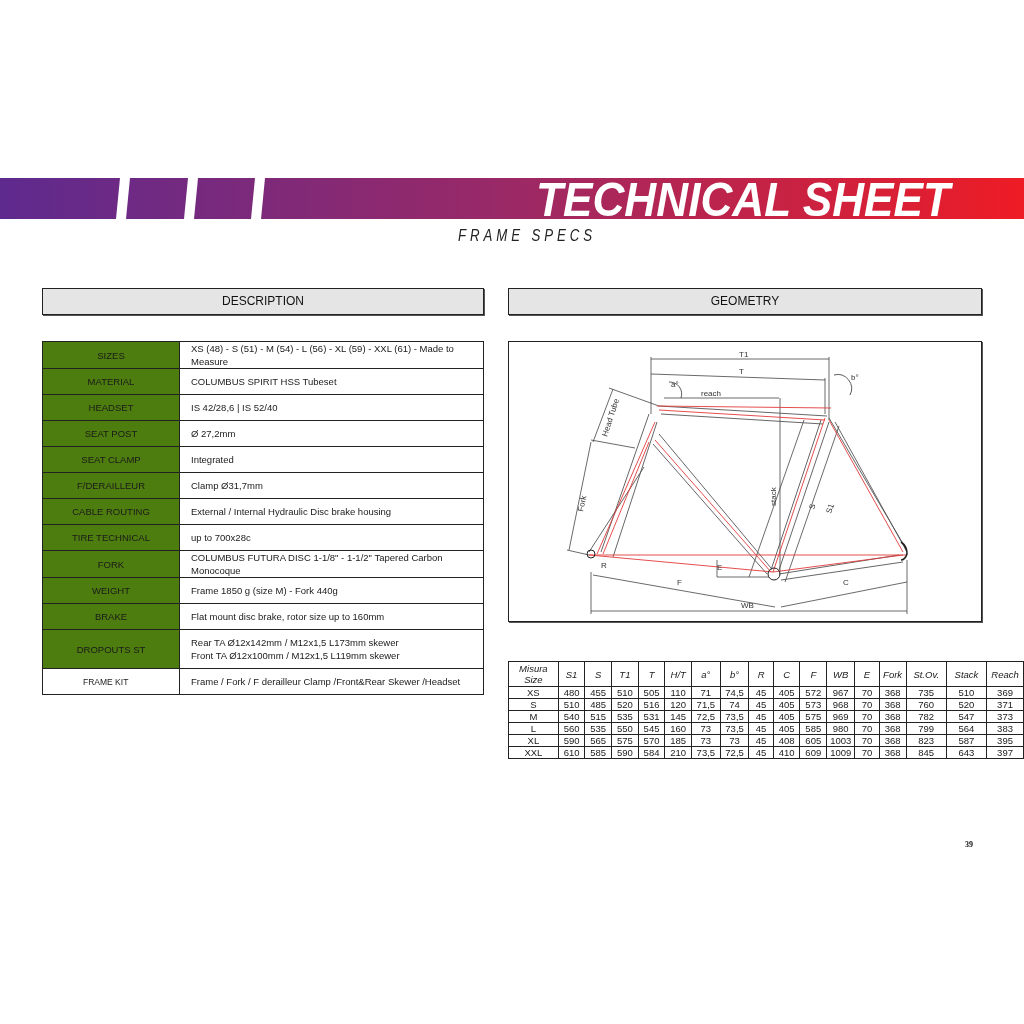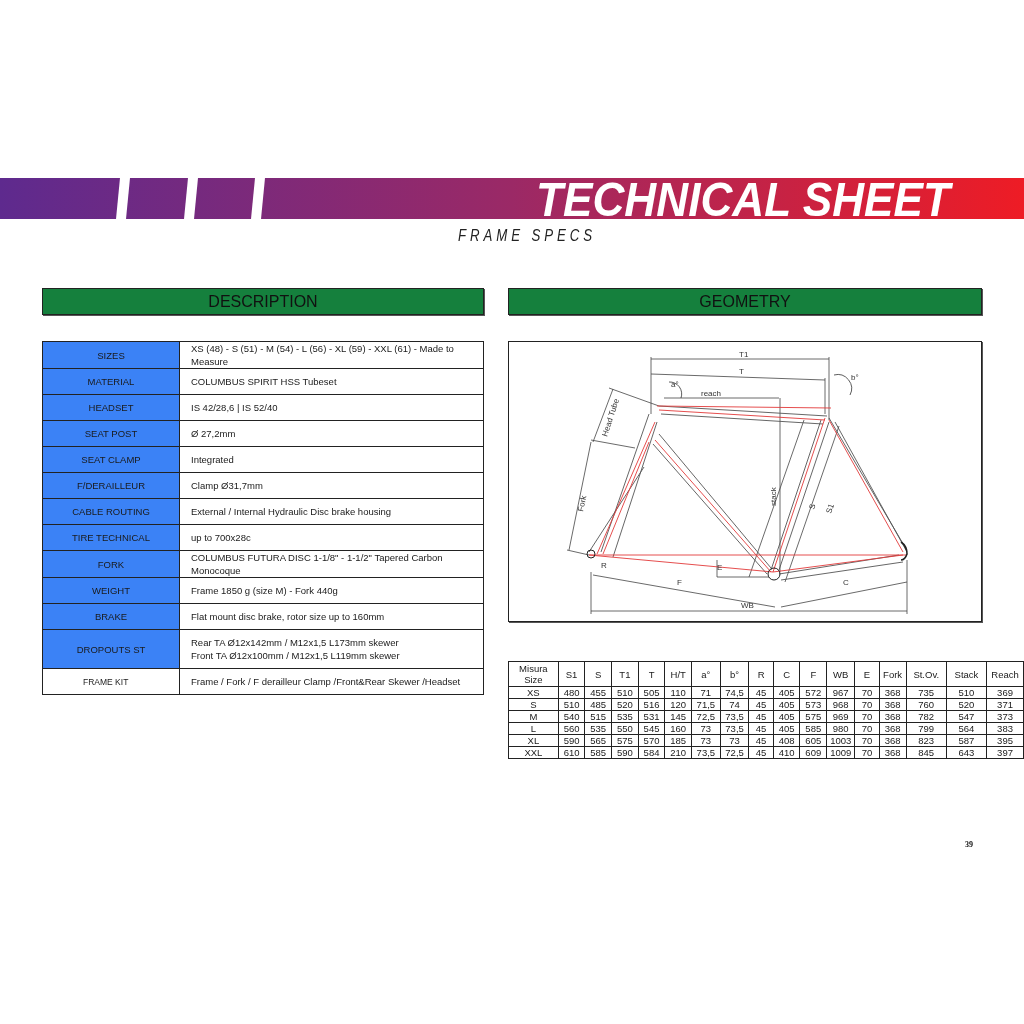--- a/index.html
+++ b/index.html
@@ -6,39 +6,39 @@
   body { width:1024px; height:1024px; position:relative; overflow:hidden;
          font-family:"Liberation Sans", sans-serif; color:#1a1a1a; }
 
   
   .band { position:absolute; left:0; top:178px; width:1024px; height:41px; }
   .band svg { display:block; }
   .subtitle { position:absolute; left:458px; top:226px; font-family:"Liberation Sans Narrow","Liberation Sans", sans-serif;
               font-style:italic; font-size:17px; letter-spacing:5px; color:#222; transform:scaleX(0.78); transform-origin:left top; }
 
   
-  .section-head { position:absolute; top:288px; height:25px; border:1.5px solid #222; background:#15803d;
-                  box-shadow: 1px 1px 0 #555; text-align:center; line-height:25px; font-size:16px; color:#111; }
+  .section-head { position:absolute; top:288px; height:25px; border:1.5px solid #222; background:#e5e5e5;
+                  box-shadow: 1px 1px 0 #555; text-align:center; line-height:25px; font-size:12px; color:#111; }
 
   
   table.desc { position:absolute; left:42px; top:341px; width:442px; border-collapse:collapse; font-size:9.5px; }
   table.desc td { border:1.5px solid #222; height:25px; padding:0; }
-  table.desc td.lbl { width:96px; background:#3b82f6; text-align:center; font-size:9.5px; }
+  table.desc td.lbl { width:96px; background:#4d7c0f; text-align:center; font-size:9.5px; }
   table.desc td.val { padding-left:11px; line-height:13px; }
   table.desc tr.tall td { height:38px; }
   table.desc td.lbl.plain { background:#fff; font-size:8.5px; text-align:left; padding-left:40px; }
 
   
   .geo-box { position:absolute; left:508px; top:341px; width:472px; height:279px; border:1.5px solid #222; box-shadow:1px 1px 0 #555; background:#fff; }
   .geo-box svg { position:absolute; left:0; top:0; }
 
   
   table.geo { position:absolute; left:508px; top:661px; border-collapse:collapse; font-size:9.5px; }
   table.geo th, table.geo td { border:1.3px solid #222; text-align:center; padding:0 3px; }
-  table.geo th { font-weight:normal; height:24px; line-height:11px; }
+  table.geo th { font-weight:normal; height:24px; line-height:11px;font-style:italic; }
   table.geo td { height:11px; line-height:11px; }
   table.geo td.size { width:44px;margin-left:26px; }
 
   .page-num { position:absolute; left:965px; top:840px; font-size:8px; font-weight:bold; color:#111;font-family:Liberation Serif, serif; }
 </style>
 </head>
 <body>
 
 <div class="band">
   <svg width="1024" height="41" viewBox="0 0 1024 41">

